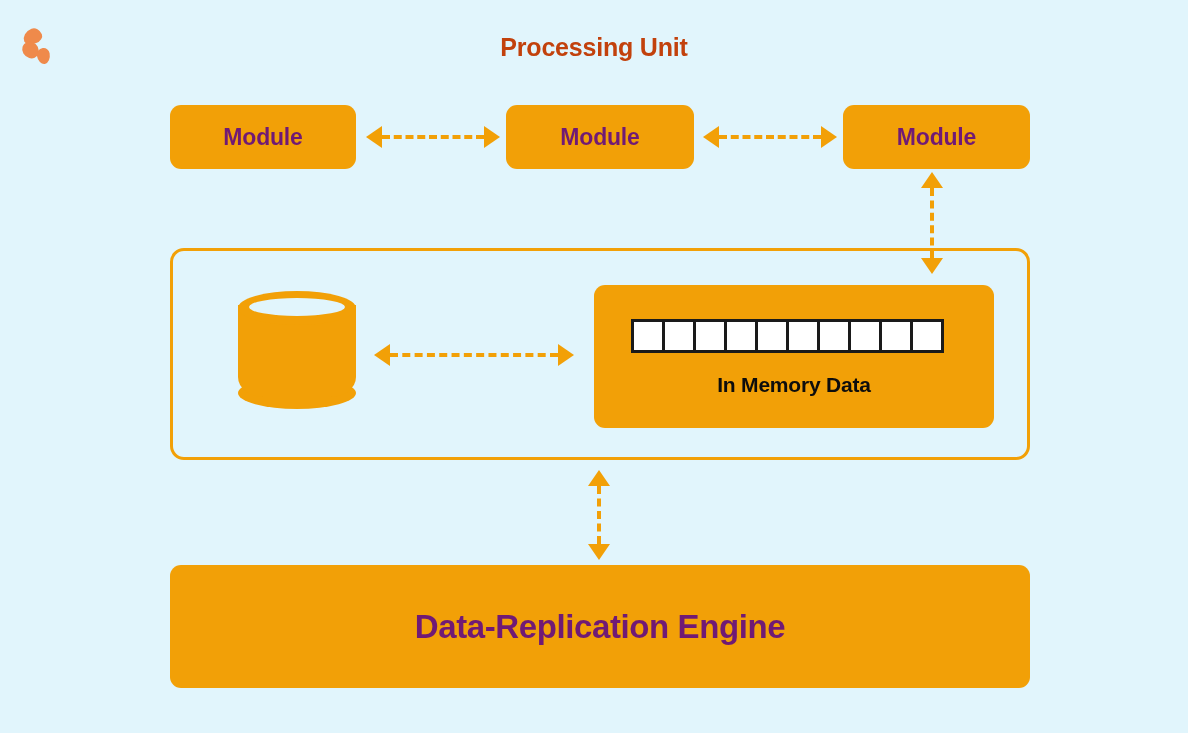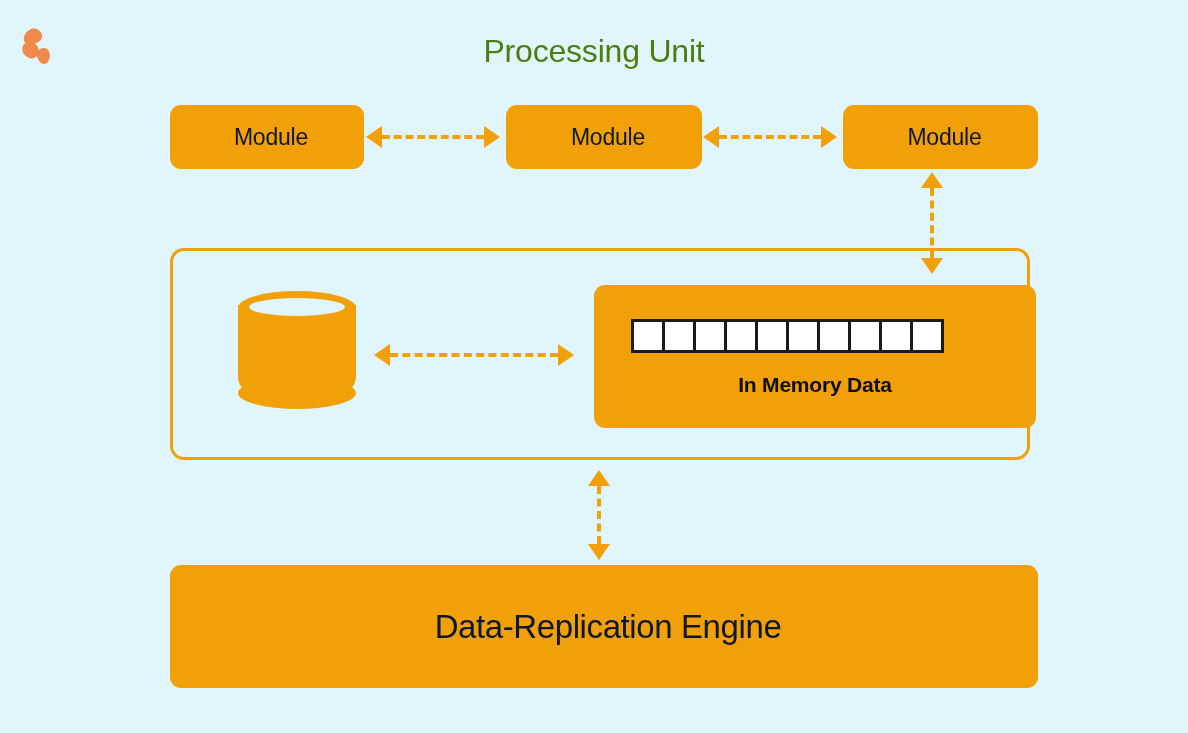--- a/index.html
+++ b/index.html
@@ -68,37 +68,36 @@
     font-family: "DejaVu Sans", sans-serif;
   }
 
   
   #diagram-title {
     position: absolute;
     left: 0;
     right: 0;
     top: 33px;
     text-align: center;
-    font-size: 32px;
-    font-weight: normal;
-    color: #4d7c0f;
+    font-size: 25px;
+    font-weight: bold;
+    color: #c2410c;
     letter-spacing: -0.2px;
   }
 
   
   .obox {
     position: absolute;
     background: #f2a007;
     border-radius: 11px;
     display: flex;
     align-items: center;
     justify-content: center;
-    color: #0f172a;
-    font-weight: normal;
-    padding-left: 8px;
+    color: #701a75;
+    font-weight: bold;
   }
   .module-box {
     height: 64px;
     font-size: 23px;
     letter-spacing: -0.2px;
   }
   #module-1 { left: 170px; top: 105px; width: 186px; }
   #module-2 { left: 506px; top: 105px; width: 188px; }
   #module-3 { left: 843px; top: 105px; width: 187px; }
 
@@ -205,21 +204,21 @@
     width: 96px; height: 18px;
     background: #e1f5fc;
     border-radius: 50%;
   }
 
   
   #in-memory-block {
     position: absolute;
     left: 594px;
     top: 285px;
-    width: 442px;
+    width: 400px;
     height: 143px;
     background: #f2a007;
     border-radius: 11px;
   }
   #memory-cells {
     position: absolute;
     left: 37px;
     top: 34px;
     display: flex;
     border: 3px solid #1a1a1a;

